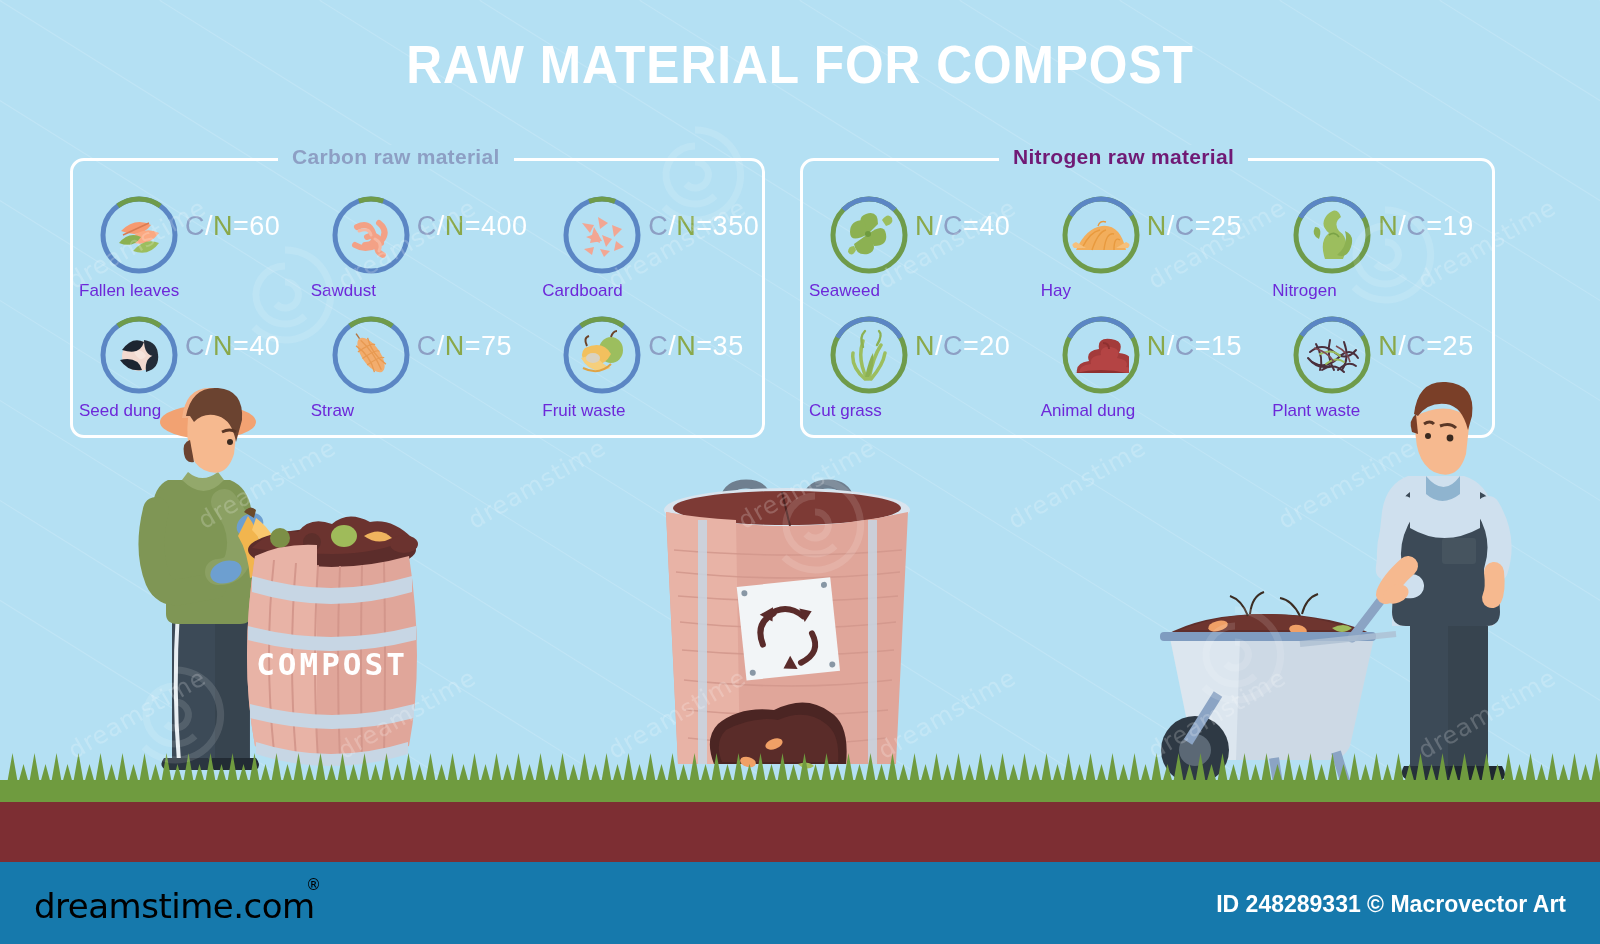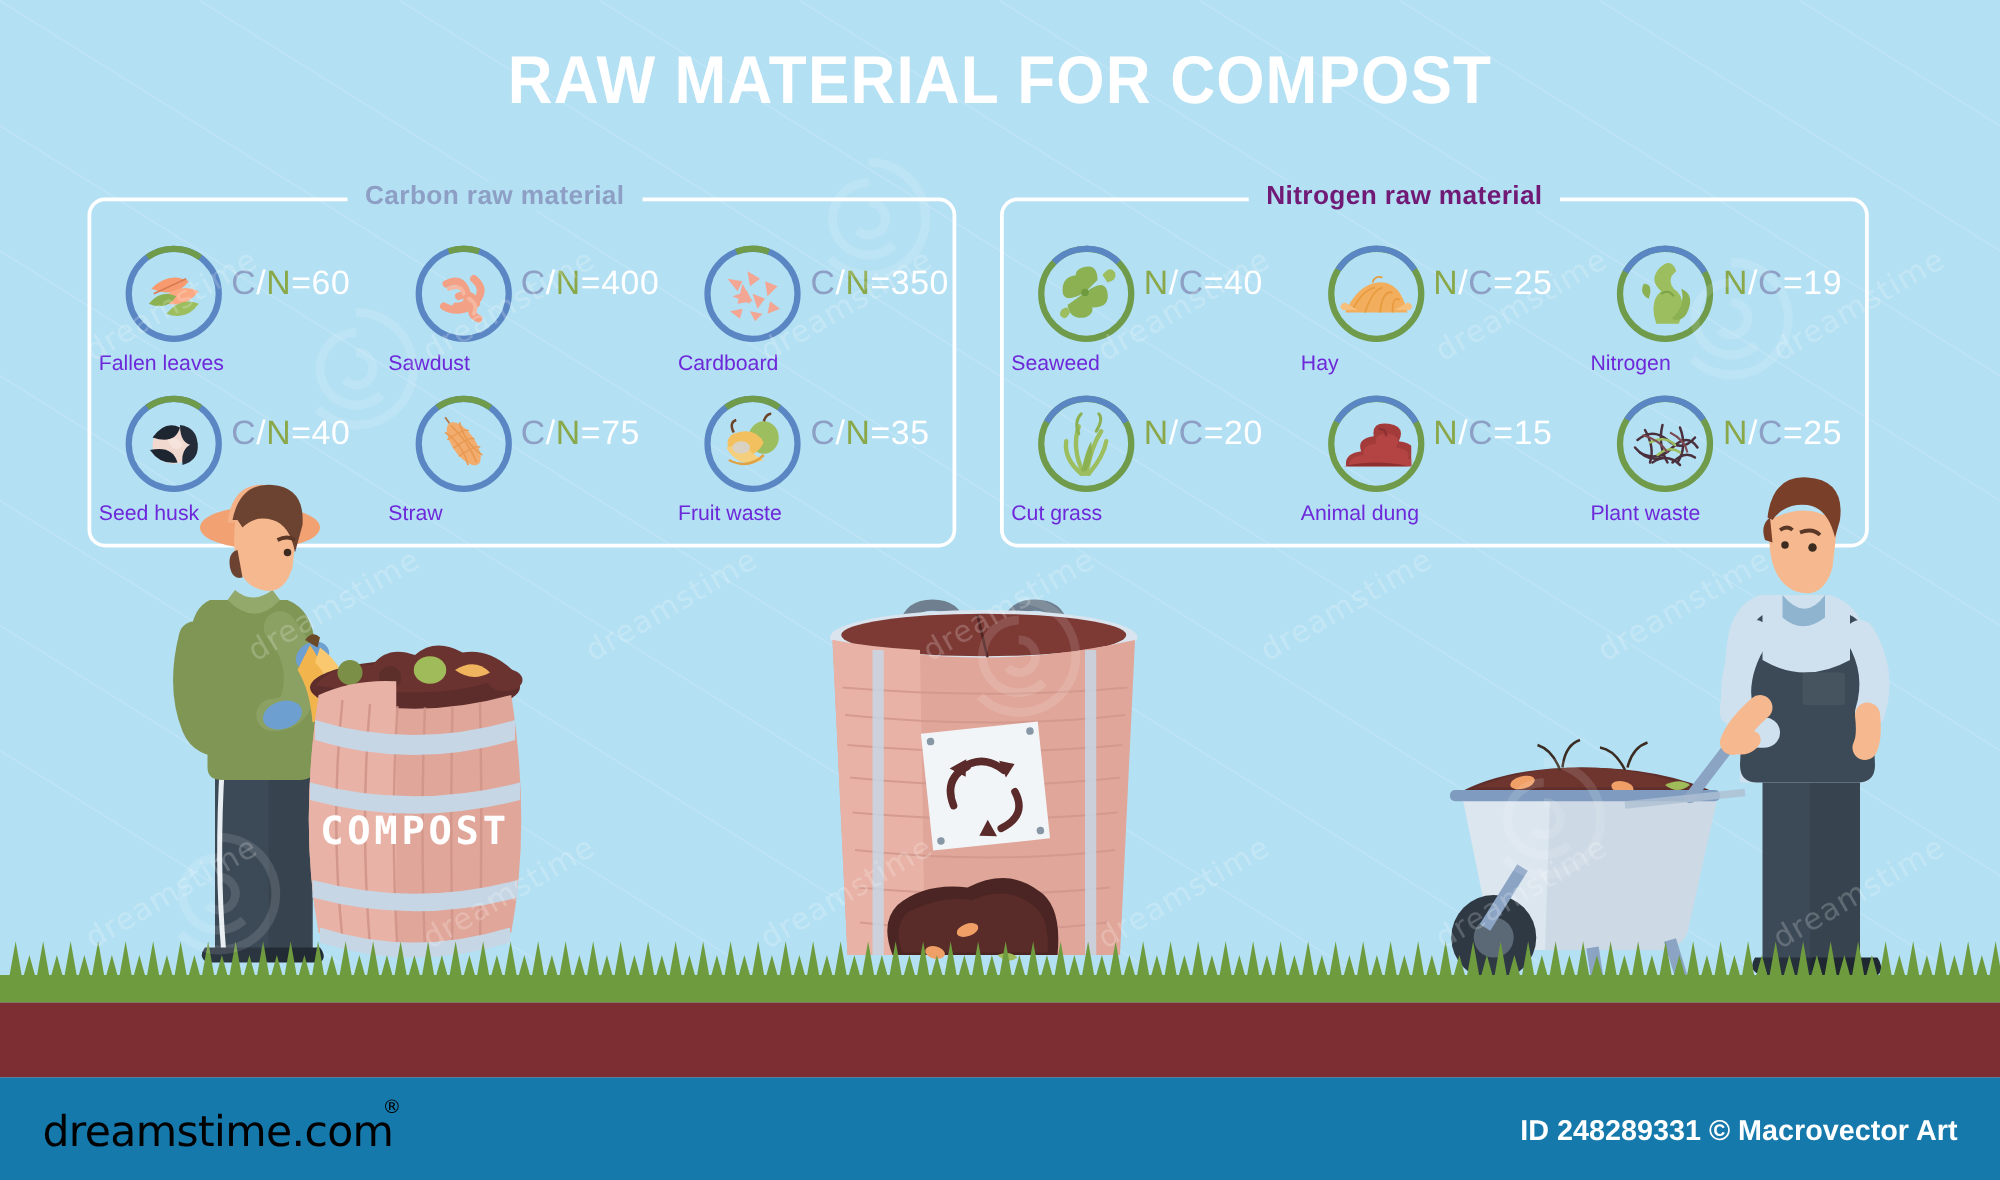--- a/index.html
+++ b/index.html
@@ -212,21 +212,21 @@
      <ellipse cx="25" cy="26" rx="17" ry="15" fill="#f2d9cf"></ellipse>
      <path d="M8 20 q10 -14 22 -8 q-4 14 -22 8z" fill="#1d2531"></path>
      <path d="M30 10 q14 2 14 16 q-14 2 -14 -16z" fill="#232c38"></path>
      <path d="M6 30 q8 12 22 10 q-4 -14 -22 -10z" fill="#1d2531"></path>
      <path d="M32 42 q14 -4 12 -18 q-14 2 -12 18z" fill="#232c38"></path>
      <path d="M20 22 q8 -4 12 4 q-6 8 -12 -4z" fill="#f6e4dc"></path>
                 </svg>
               </div>
             </div>
             <div class="ratio"><span class="c">C</span><span class="s">/</span><span class="n">N</span><span class="v">=40</span></div>
-            <div class="item-name">Seed husk</div>
+            <div class="item-name">Seed dung</div>
           </div>
           <div class="item">
             <div class="ring-wrap">
               <svg width="80" height="80" viewBox="0 0 80 80">
     <circle cx="40" cy="40" r="36" fill="none" stroke="#5b86c4" stroke-width="5"></circle>
     <circle cx="40" cy="40" r="36" fill="none" stroke="#6f9b4a" stroke-width="5" stroke-dasharray="45.23893421169302 180.95573684677208" transform="rotate(-126 40 40)"></circle>
   </svg>
               <div class="glyph">
                 <svg width="52" height="52" viewBox="0 0 52 52">
      <g transform="rotate(-35 26 26)">

